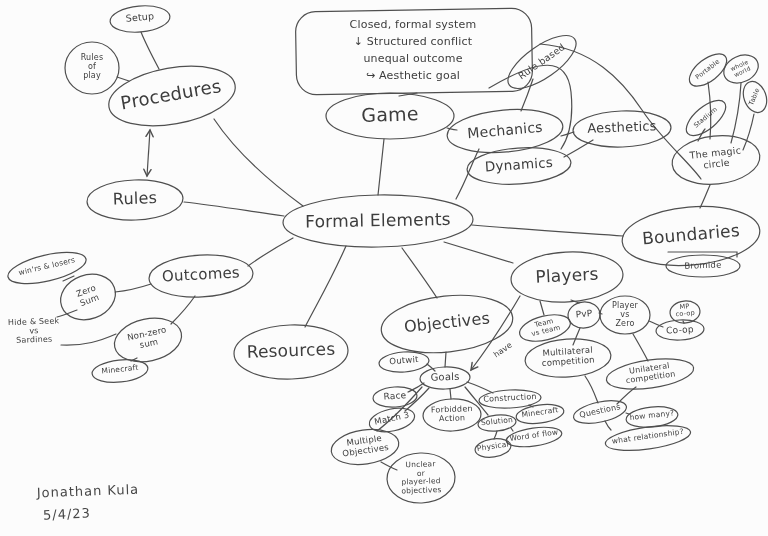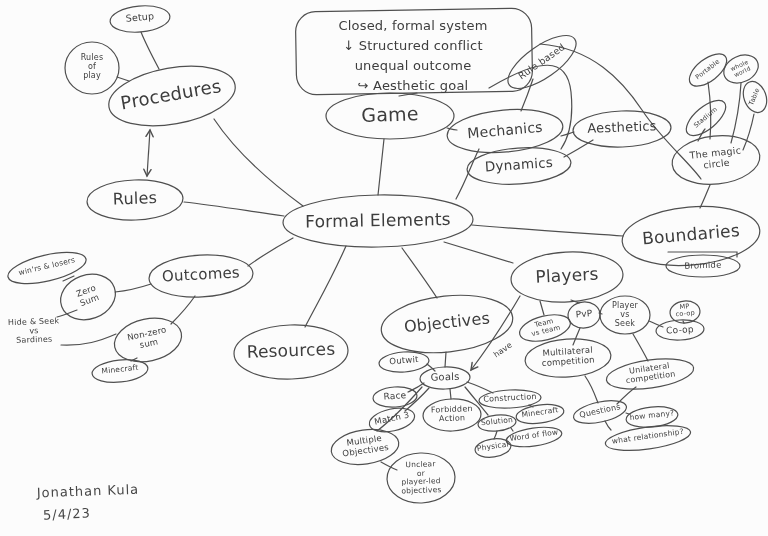--- a/index.html
+++ b/index.html
@@ -132,21 +132,21 @@
     <ellipse cx="452" cy="415" rx="29" ry="16" transform="rotate(-2 452 415)"></ellipse>
     <ellipse cx="510" cy="399" rx="31" ry="9" transform="rotate(-3 510 399)"></ellipse>
     <ellipse cx="497" cy="423" rx="19" ry="8" transform="rotate(-6 497 423)"></ellipse>
     <ellipse cx="540" cy="414" rx="24" ry="9" transform="rotate(-8 540 414)"></ellipse>
     <ellipse cx="534" cy="437" rx="28" ry="9" transform="rotate(-8 534 437)"></ellipse>
     <ellipse cx="493" cy="448" rx="18" ry="9" transform="rotate(-8 493 448)"></ellipse>
     <ellipse cx="365" cy="447" rx="34" ry="17" transform="rotate(-8 365 447)"></ellipse>
     <ellipse cx="421" cy="478" rx="34" ry="25" transform="rotate(-2 421 478)"></ellipse>
   </svg>
 
-  <div class="lbl def" style="left:413px;top:56px;font-size:13px;">Closed, formal system
+  <div class="lbl def" style="left:413px;top:50px;font-size:11px;">Closed, formal system
 ↓ Structured conflict
 unequal outcome
 ↪ Aesthetic goal</div>
   <div class="lbl" style="left:390px;top:115px;font-size:19px;--r:-2deg;">Game</div>
   <div class="lbl" style="left:378px;top:221px;font-size:17px;--r:-1deg;">Formal Elements</div>
   <div class="lbl" style="left:171px;top:95px;font-size:18px;--r:-10deg;">Procedures</div>
   <div class="lbl" style="left:140px;top:18px;font-size:9.5px;--r:-5deg;">Setup</div>
   <div class="lbl" style="left:92px;top:67px;font-size:8px;">Rules
 of
 play</div>
@@ -172,21 +172,21 @@
   <div class="lbl" style="left:741px;top:69px;font-size:6px;--r:-25deg;">whole
 world</div>
   <div class="lbl" style="left:755px;top:97px;font-size:6.5px;--r:-68deg;">Table</div>
   <div class="lbl" style="left:706px;top:118px;font-size:6.5px;--r:-40deg;">Stadium</div>
   <div class="lbl" style="left:691px;top:235px;font-size:17px;--r:-5deg;">Boundaries</div>
   <div class="lbl" style="left:703px;top:266px;font-size:8.5px;--r:-2deg;">Bromide</div>
   <div class="lbl" style="left:567px;top:276px;font-size:17px;--r:-3deg;">Players</div>
   <div class="lbl" style="left:584px;top:314px;font-size:9px;--r:-5deg;">PvP</div>
   <div class="lbl" style="left:625px;top:315px;font-size:8px;">Player
 vs
-Seek</div>
+Zero</div>
   <div class="lbl" style="left:545px;top:327px;font-size:7px;--r:-14deg;">Team
 vs team</div>
   <div class="lbl" style="left:685px;top:311px;font-size:6.5px;--r:-5deg;">MP
 co-op</div>
   <div class="lbl" style="left:680px;top:330px;font-size:9px;--r:-3deg;">Co-op</div>
   <div class="lbl" style="left:568px;top:357px;font-size:8.5px;--r:-4deg;">Multilateral
 competition</div>
   <div class="lbl" style="left:650px;top:373px;font-size:8px;--r:-8deg;">Unilateral
 competition</div>
   <div class="lbl" style="left:600px;top:411px;font-size:8px;--r:-12deg;">Questions</div>

